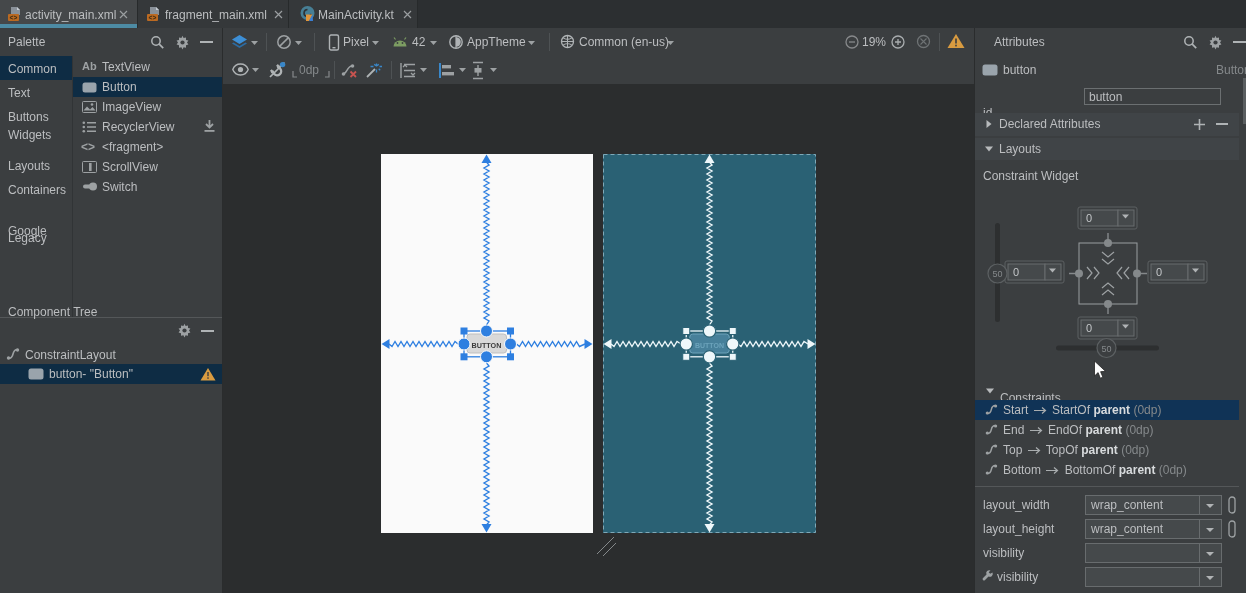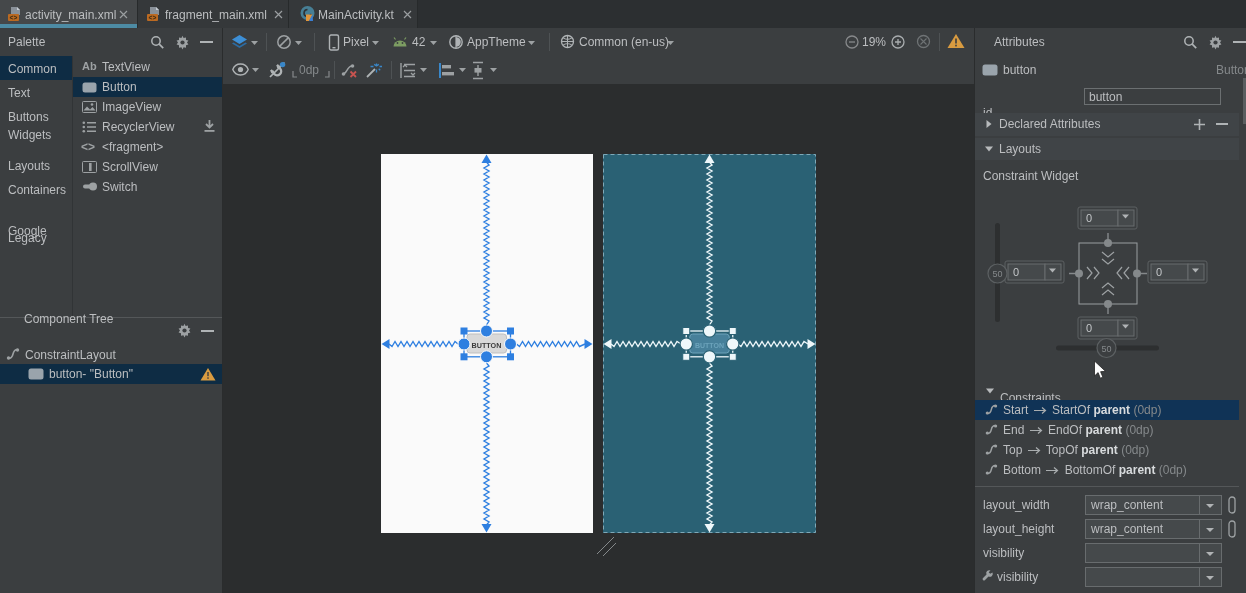--- a/index.html
+++ b/index.html
@@ -253,21 +253,21 @@
     </svg>
 <div class="txt abs" style="left:102px;top:160px;">ScrollView</div>
 <svg class="abs" style="left:82px;top:182px;" width="16" height="9" viewBox="0 0 16 9">
       <rect x="1" y="2.5" width="10" height="4" rx="2" fill="#9da1a3"></rect>
       <circle cx="11" cy="4.5" r="4" fill="#9da1a3"></circle>
     </svg>
 <div class="txt abs" style="left:102px;top:180px;">Switch</div>
 
 <div class="abs" style="left:0;top:317px;width:222px;height:1px;background:#545759;"></div>
 <div class="abs" style="left:0;top:318px;width:222px;height:275px;background:#3b3e40;"></div>
-<div class="txt abs" style="left:8px;top:312px;margin-left:16px;">Component Tree</div>
+<div class="txt abs" style="left:8px;top:305px;">Component Tree</div>
 <svg class="abs" style="left:177px;top:323px;" width="15" height="15" viewBox="0 0 15 15">
       <g fill="#9da1a3">
         <path d="M7.5 0.8l1.1 2.2 2.4-.6 0 2.5 2.4.7-1.4 2  1.4 2-2.4.7 0 2.5-2.4-.6-1.1 2.2-1.1-2.2-2.4.6 0-2.5-2.4-.7 1.4-2-1.4-2 2.4-.7 0-2.5 2.4.6z"></path>
       </g>
       <circle cx="7.5" cy="7.5" r="2.1" fill="#3b3e40"></circle>
     </svg>
 <div class="abs" style="left:201px;top:330px;width:13px;height:2px;background:#afb3b5;"></div>
 
 <svg class="abs" style="left:6px;top:347px;" width="14" height="14" viewBox="0 0 14 14">
       <path d="M2.5 11.5C9.5 11.5 4.5 2.5 11.5 2.5" fill="none" stroke="#9da1a3" stroke-width="1.6"></path>

